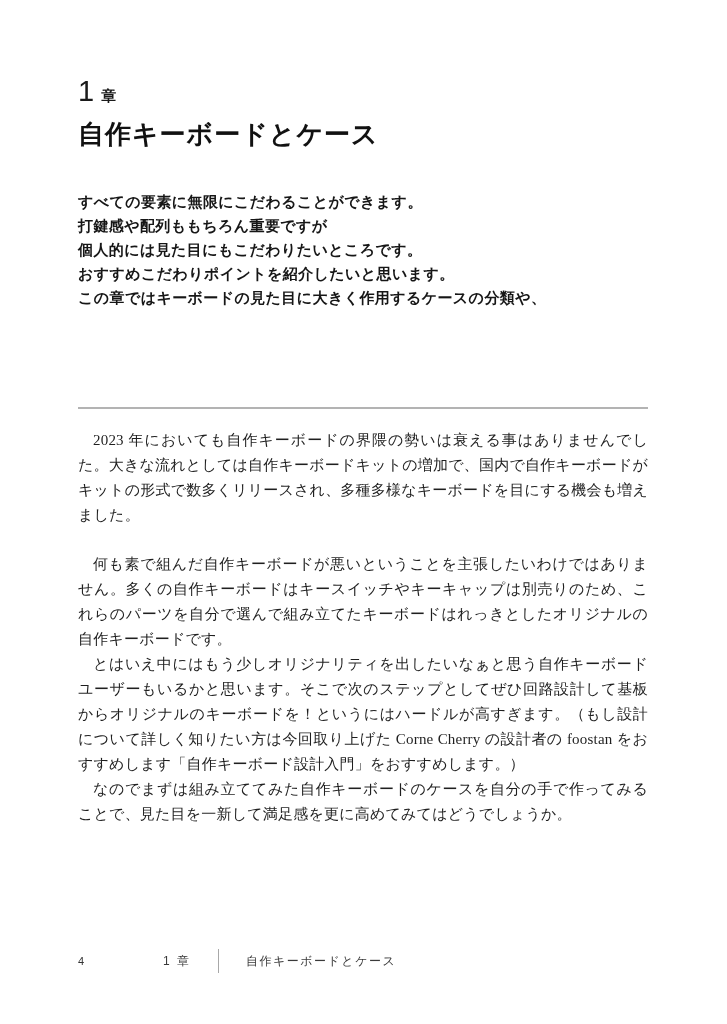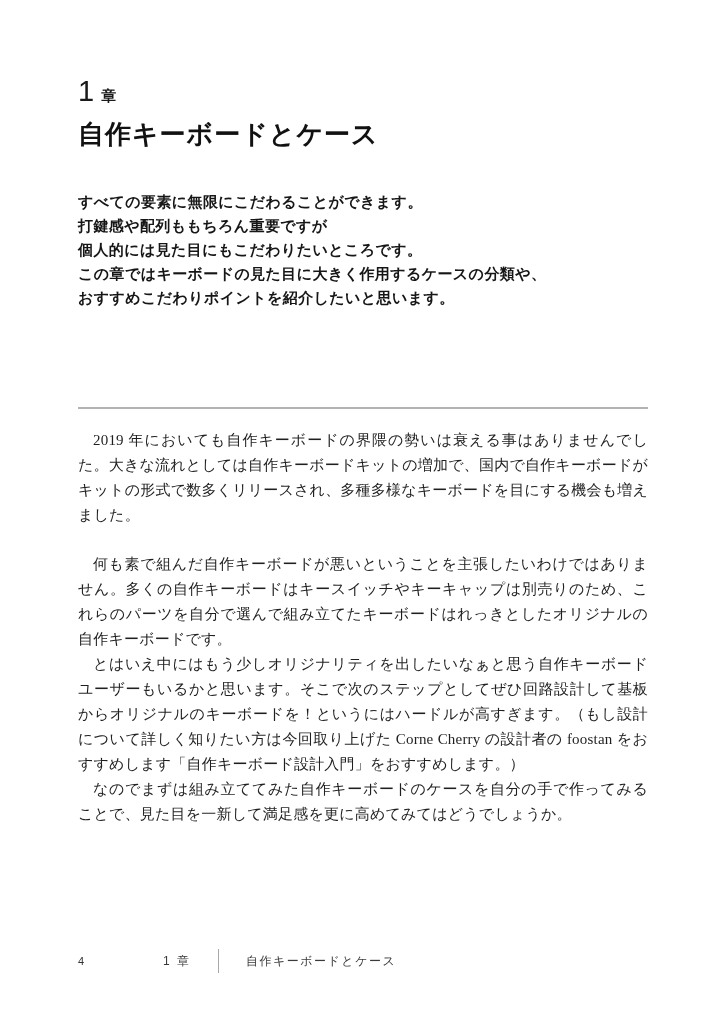--- a/index.html
+++ b/index.html
@@ -123,29 +123,29 @@
     <span class="chapter-num">1</span>
     <span class="chapter-suffix">章</span>
   </div>
 
   <h1 class="title">自作キーボードとケース</h1>
 
   <div class="intro">
     <div class="intro-line">すべての要素に無限にこだわることができます。</div>
     <div class="intro-line">打鍵感や配列ももちろん重要ですが</div>
     <div class="intro-line">個人的には見た目にもこだわりたいところです。</div>
+    <div class="intro-line">おすすめこだわりポイントを紹介したいと思います。</div>
     <div class="intro-line">この章ではキーボードの見た目に大きく作用するケースの分類や、</div>
-    <div class="intro-line">おすすめこだわりポイントを紹介したいと思います。</div>
   </div>
 
   <hr class="divider">
 
 
   <div class="body-text">
-    <p>2019 年においても自作キーボードの界隈の勢いは衰える事はありませんでした。大きな流れとしては自作キーボードキットの増加で、国内で自作キーボードがキットの形式で数多くリリースされ、多種多様なキーボードを目にする機会も増えました。</p>
+    <p>2023 年においても自作キーボードの界隈の勢いは衰える事はありませんでした。大きな流れとしては自作キーボードキットの増加で、国内で自作キーボードがキットの形式で数多くリリースされ、多種多様なキーボードを目にする機会も増えました。</p>
     <p class="spaced">何も素で組んだ自作キーボードが悪いということを主張したいわけではありません。多くの自作キーボードはキースイッチやキーキャップは別売りのため、これらのパーツを自分で選んで組み立てたキーボードはれっきとしたオリジナルの自作キーボードです。</p>
     <p>とはいえ中にはもう少しオリジナリティを出したいなぁと思う自作キーボードユーザーもいるかと思います。そこで次のステップとしてぜひ回路設計して基板からオリジナルのキーボードを！というにはハードルが高すぎます。（もし設計について詳しく知りたい方は今回取り上げた Corne Cherry の設計者の foostan をおすすめします「自作キーボード設計入門」をおすすめします。）</p>
     <p>なのでまずは組み立ててみた自作キーボードのケースを自分の手で作ってみることで、見た目を一新して満足感を更に高めてみてはどうでしょうか。</p>
   </div>
 
 </div>
 
 <div class="footer">
   <span class="page-num">4</span>
   <span class="chapter">1 章</span>

